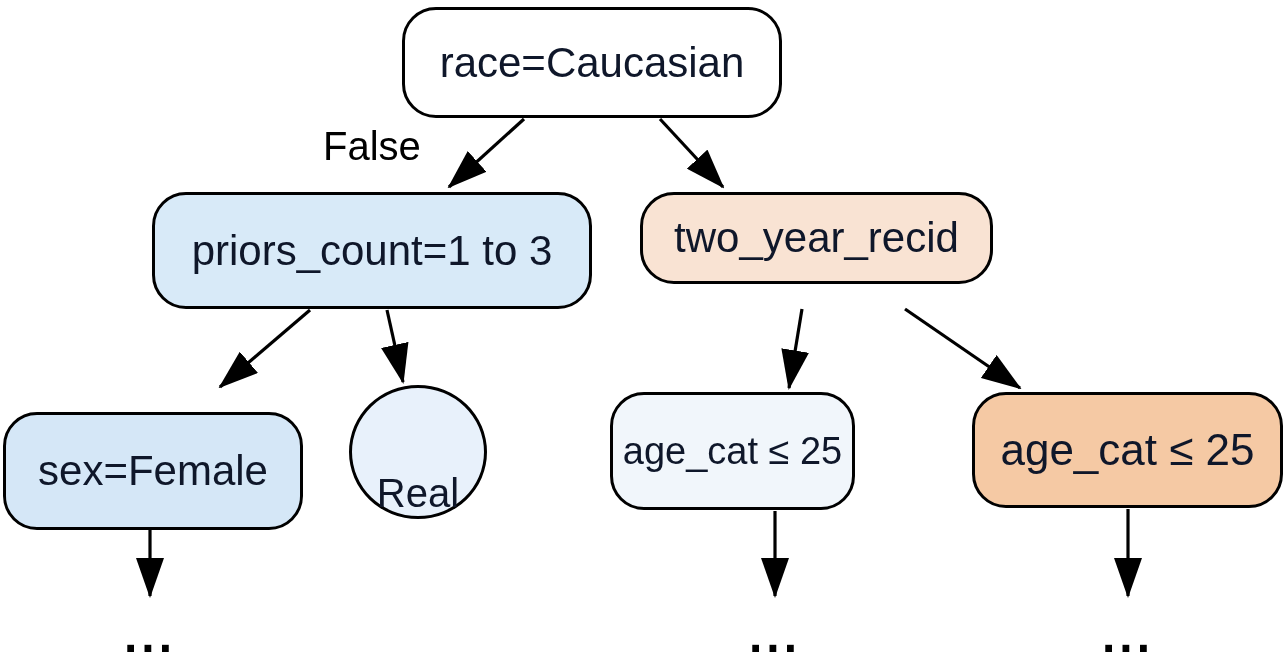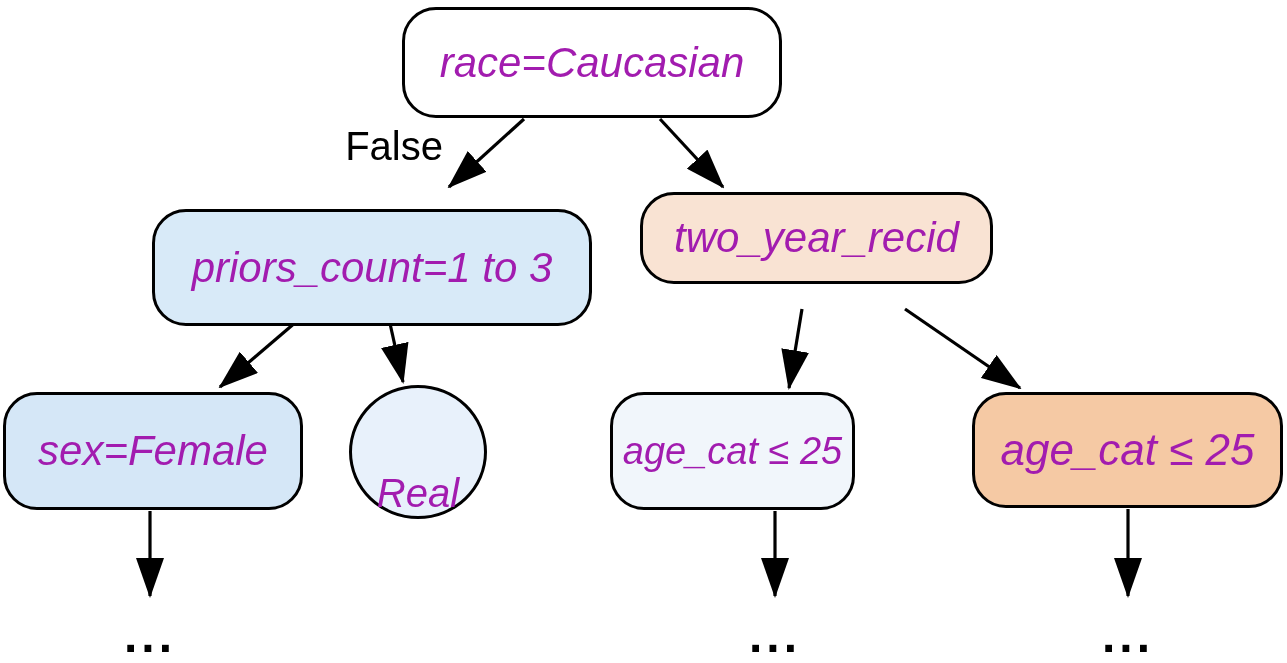--- a/index.html
+++ b/index.html
@@ -26,30 +26,29 @@
     stroke-width: 3.2;
   }
   .node {
     position: absolute;
     box-sizing: border-box;
     border: 3.6px solid #000000;
     border-radius: 34px;
     display: flex;
     align-items: center;
     justify-content: center;
-    color: #a21caf;
+    color: #0f172a;
     white-space: nowrap;
-    font-style: italic;
   }
   .node.circle { border-radius: 50%; align-items: flex-end; }
   .edge-label {
     position: absolute;
     color: #000000;
     font-size: 40px;
-    text-align: right;
+    text-align: left;
     white-space: nowrap;
   }
   .ellipsis {
     position: absolute;
     color: #000000;
     font-size: 48px;
     font-weight: bold;
     letter-spacing: 4px;
     text-align: center;
     line-height: 1;
@@ -77,29 +76,29 @@
     <line x1="1128" y1="509" x2="1128" y2="596" marker-end="url(#arrowhead)"></line>
   </svg>
 
   <div class="node" style="left: 402px; top: 7px; width: 380px; height: 111px; font-size: 42px; background-color: rgb(255, 255, 255);">
     <span>race=Caucasian</span>
   </div>
 
   <div class="edge-label" style="left:323px; top:124px; width:120px;">False</div>
 
 
-  <div class="node" style="left: 152px; top: 192px; width: 440px; height: 117px; font-size: 42px; background-color: rgb(216, 234, 248); margin-top: 17px;">
+  <div class="node" style="left: 152px; top: 192px; width: 440px; height: 117px; font-size: 42px; background-color: rgb(216, 234, 248);">
     <span>priors_count=1 to 3</span>
   </div>
 
   <div class="node" style="left: 640px; top: 192px; width: 353px; height: 92px; font-size: 42px; background-color: rgb(249, 227, 211);">
     <span>two_year_recid</span>
   </div>
 
-  <div class="node" style="left: 3px; top: 392px; width: 300px; height: 118px; font-size: 42px; background-color: rgb(213, 231, 247);">
+  <div class="node" style="left: 3px; top: 412px; width: 300px; height: 118px; font-size: 42px; background-color: rgb(213, 231, 247);">
     <span>sex=Female</span>
   </div>
 
   <div class="node circle" style="left: 349px; top: 385px; width: 138px; height: 134px; font-size: 40px; background-color: rgb(232, 241, 251);">
     <span>Real</span>
   </div>
 
   <div class="node" style="left: 610px; top: 392px; width: 245px; height: 118px; font-size: 38px; background-color: rgb(241, 246, 251);">
     <span>age_cat ≤ 25</span>
   </div>

